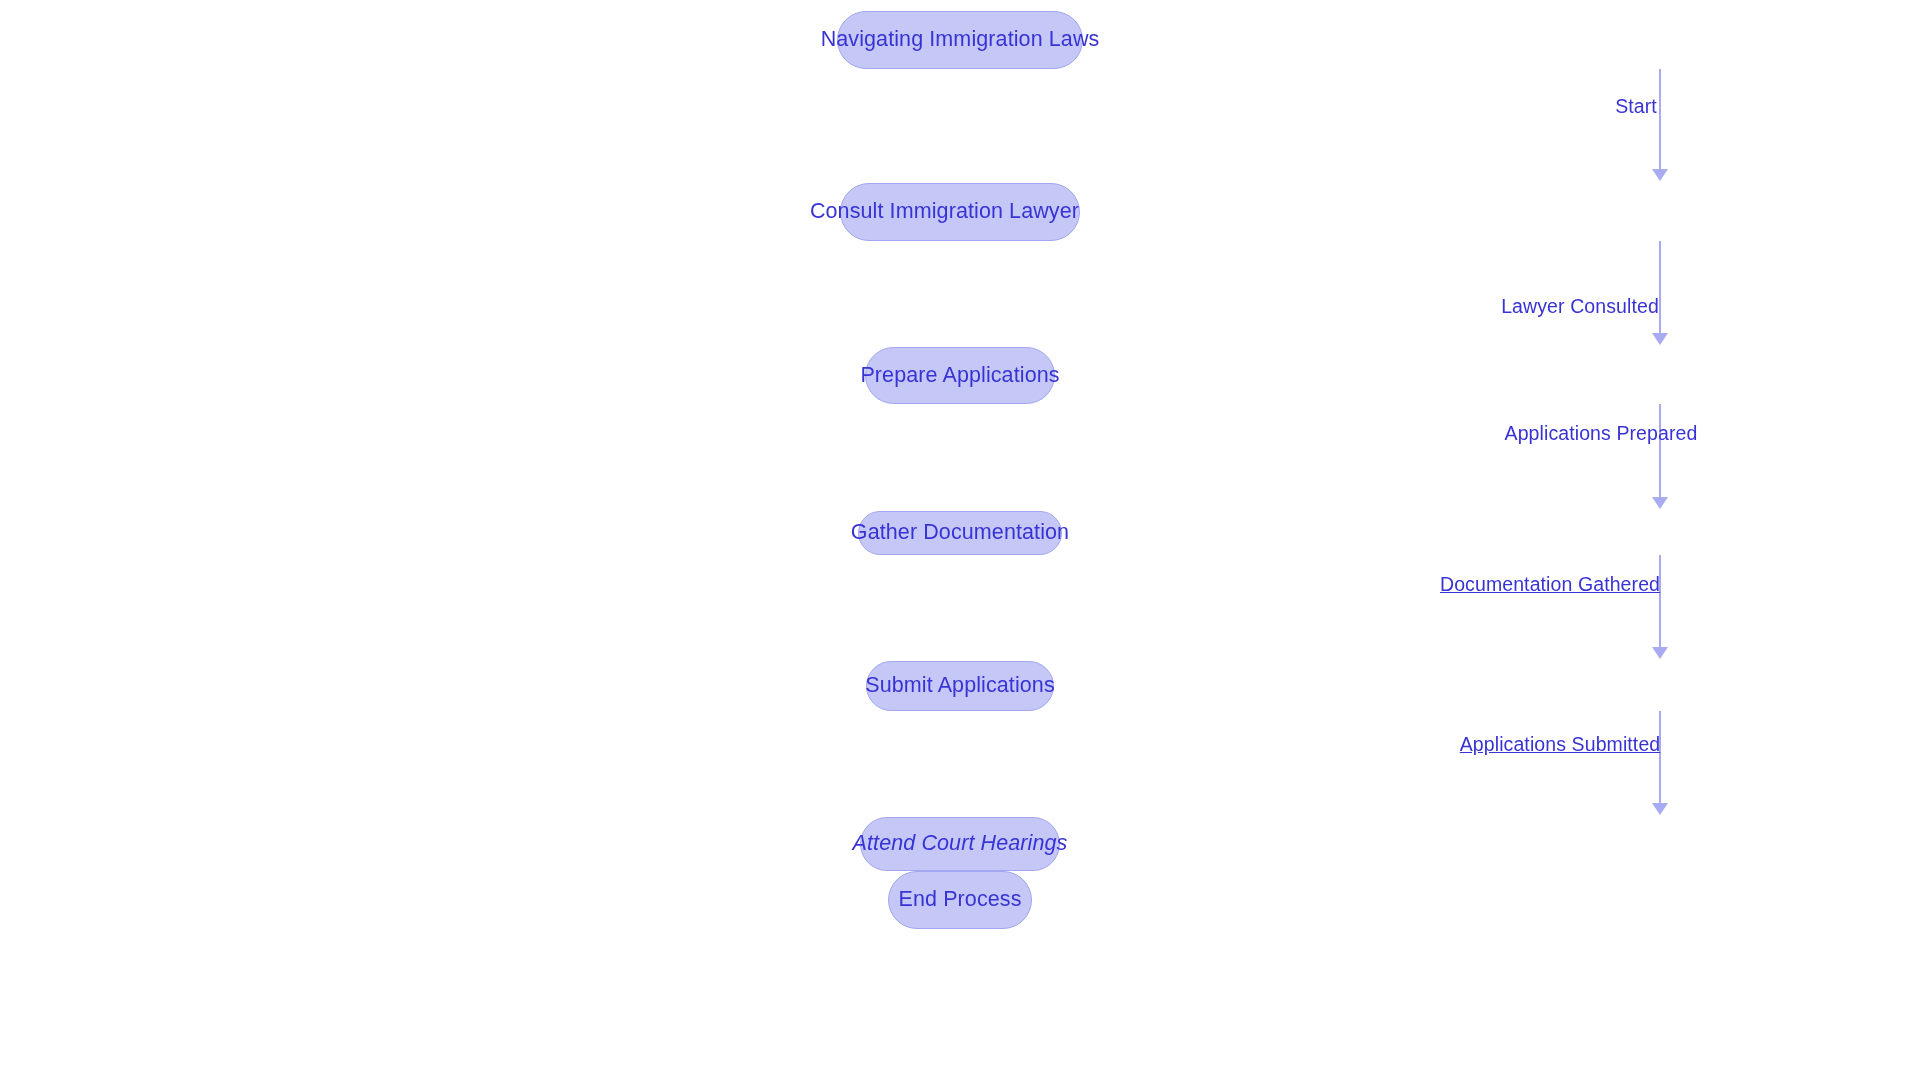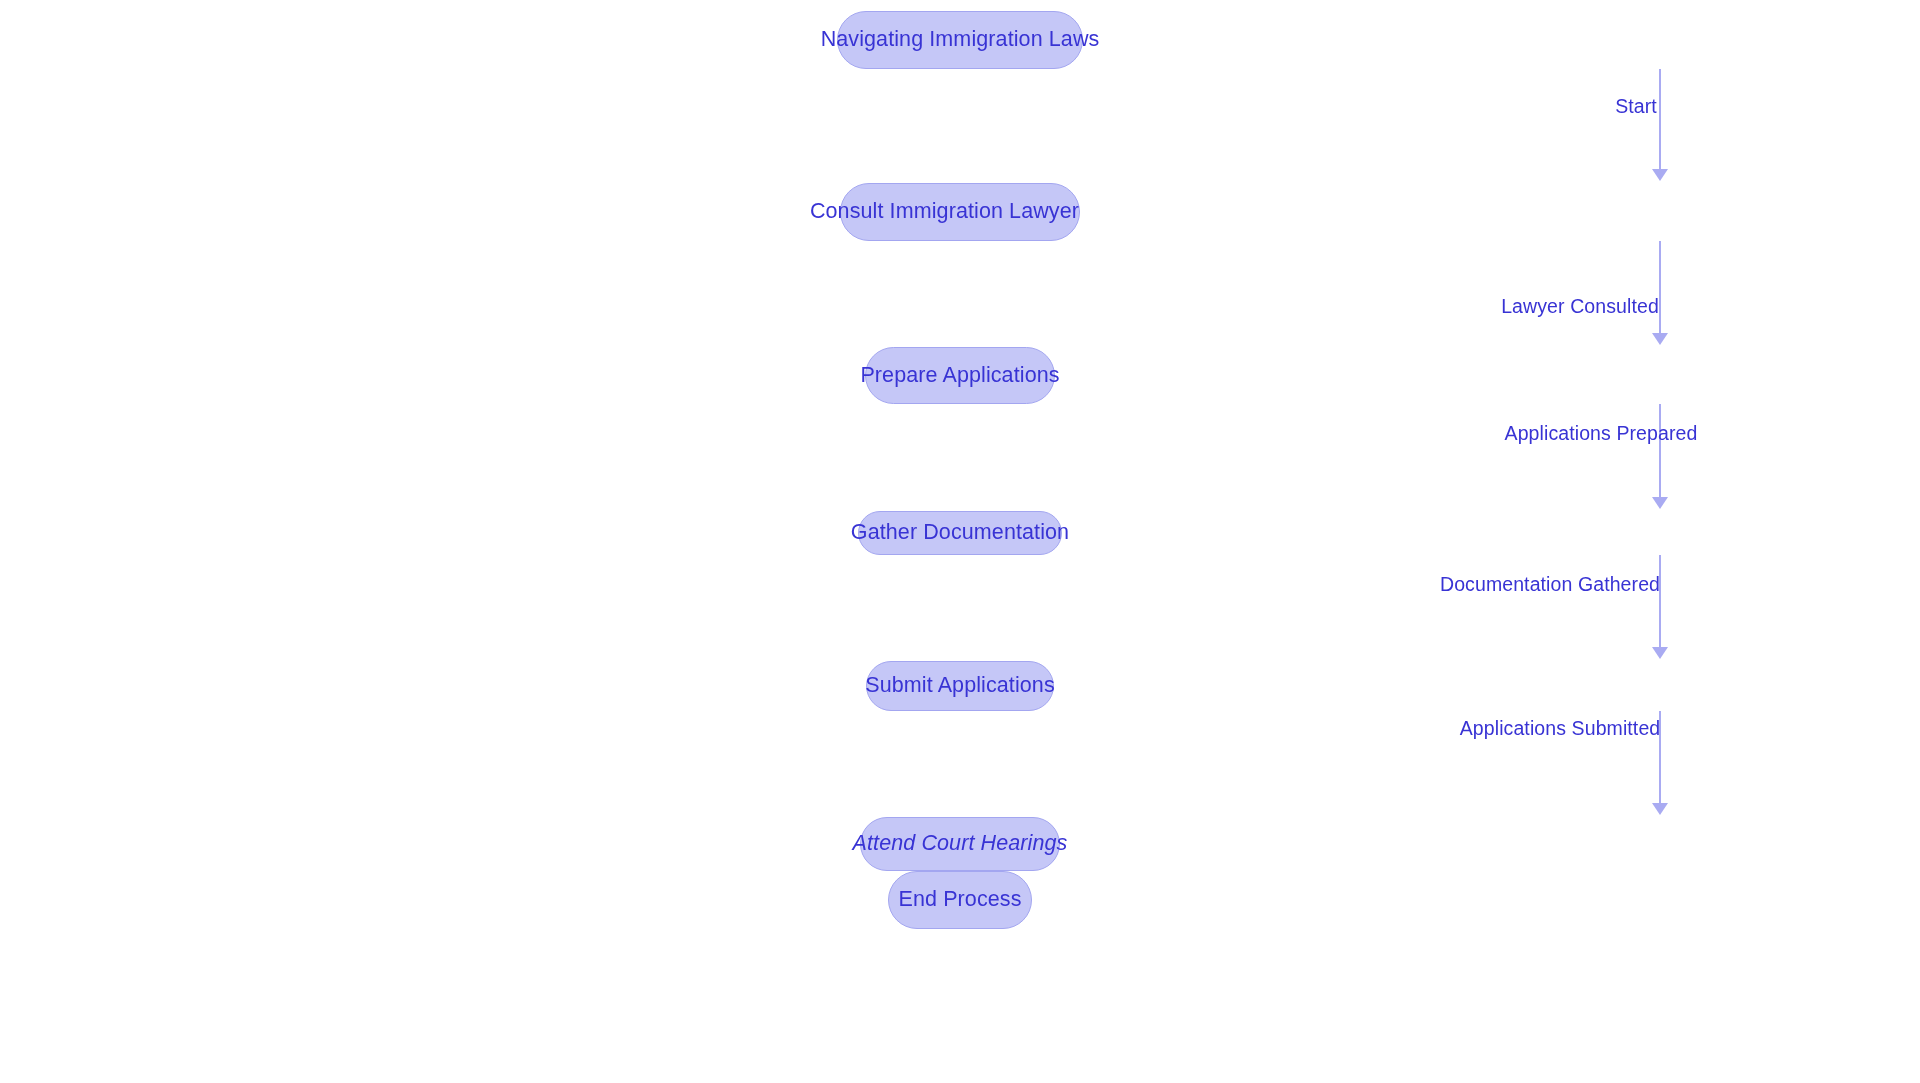--- a/index.html
+++ b/index.html
@@ -138,33 +138,33 @@
     </div>
 
     <div class="node" style="width:204px;height:44px;">
       <span class="node-label">Gather Documentation</span>
     </div>
 
     <div class="edge">
       <div class="edge-inner" style="height:106px;">
         <div class="edge-line" style="top:0;height:92px;"></div>
         <div class="edge-arrow" style="top:92px;"></div>
-        <div class="edge-label" style="left:50%;top:20px;transform:translateX(-110px) translateX(-50%);">Documentation Gathered</div>
+        <div class="edge-label" style="left:50%;top:20px;transform:translateX(-110px) translateX(-50%);text-decoration:underline;">Documentation Gathered</div>
       </div>
     </div>
 
     <div class="node" style="width:188px;height:50px;">
       <span class="node-label">Submit Applications</span>
     </div>
 
     <div class="edge">
       <div class="edge-inner" style="height:106px;">
         <div class="edge-line" style="top:0;height:92px;"></div>
         <div class="edge-arrow" style="top:92px;"></div>
-        <div class="edge-label" style="left:50%;top:8px;transform:translateX(-100px) translateX(-50%);">Applications Submitted</div>
+        <div class="edge-label" style="left:50%;top:24px;transform:translateX(-100px) translateX(-50%);text-decoration:underline;">Applications Submitted</div>
       </div>
     </div>
 
     <div class="node" style="width:200px;height:54px;font-style:italic;">
       <span class="node-label">Attend Court Hearings</span>
     </div>
 
 
     <div class="node" style="width:144px;height:58px;">
       <span class="node-label">End Process</span>

